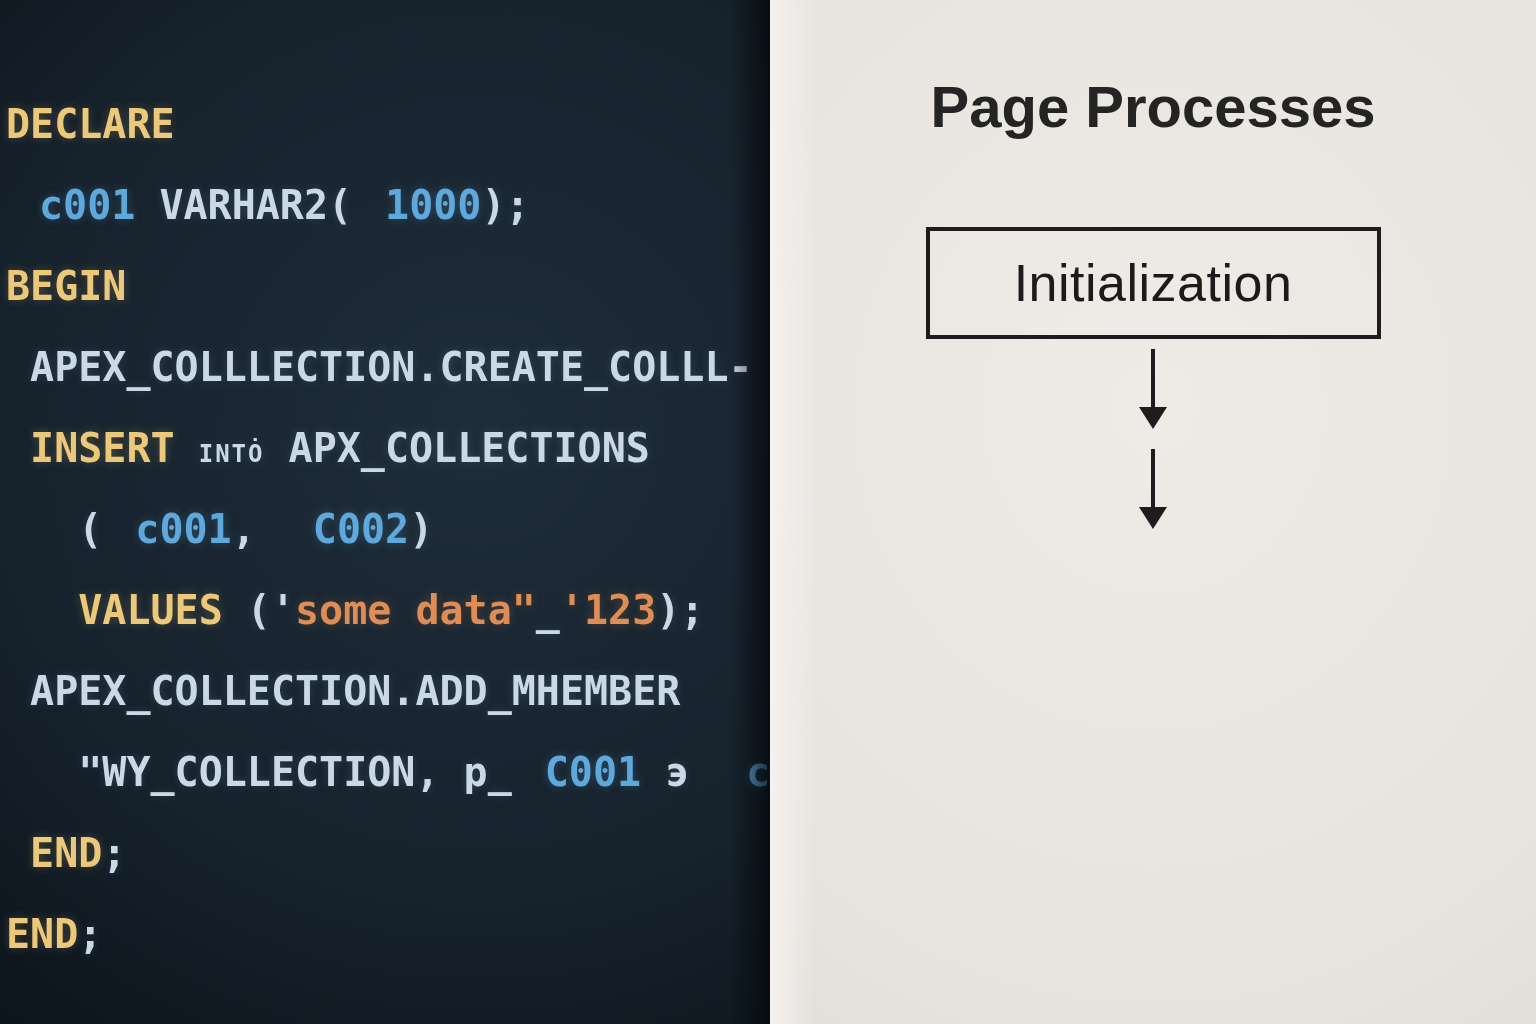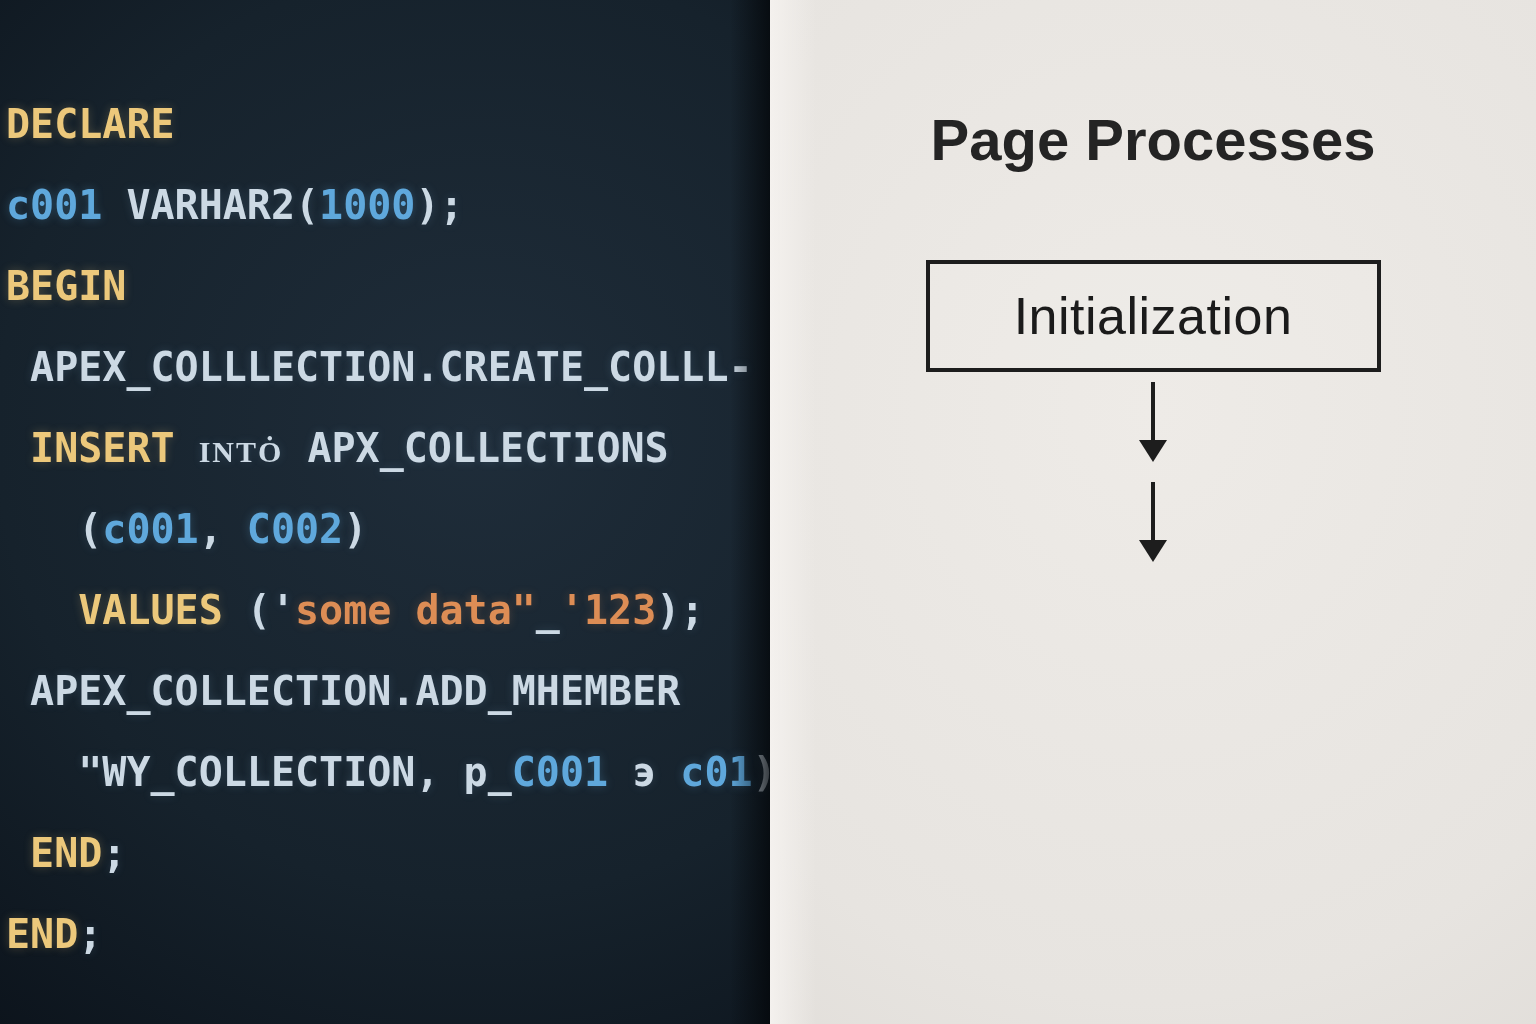--- a/index.html
+++ b/index.html
@@ -19,43 +19,43 @@
     top: 84px; left: 6px; right: 0;
     font-family: "DejaVu Sans Mono", monospace;
     font-size: 40px;
     font-weight: bold;
     line-height: 81px;
     white-space: pre;
   }
   .code-line { height: 81px; }
   .tok { text-shadow: 0 0 10px rgba(140,190,230,0.18); }
   .tok.kw  { color: #ecc87b; text-shadow: 0 0 10px rgba(236,200,123,0.25); }
-  .tok.id  { color: #5fa8dc; text-shadow: 0 0 10px rgba(95,168,220,0.3); }
+  .tok.id  { color: #5fa8dc; text-shadow: 0 0 10px rgba(95,168,220,0.3); margin-left: 33px; }
   .tok.pl  { color: #ccd9e4; margin-top: 48px; }
   .tok.str { color: #dd8d55; text-shadow: 0 0 10px rgba(221,141,85,0.25); }
   .tok.italic { }
-  .tok.small  { font-size: 30px; letter-spacing: 2px; font-family: Liberation Serif, serif; }
+  .tok.small  { font-size: 24px; letter-spacing: 2px; }
 
   
   .code-panel::after {
     content: "";
     position: absolute; top: 0; right: 0; bottom: 0; width: 40px;
     background: linear-gradient(90deg, rgba(3,6,9,0) 0%, rgba(3,6,9,0.75) 100%);
     pointer-events: none;
   }
 
   
   .diagram-panel {
     flex: 1; height: 1024px;
     position: relative;
     background:
       linear-gradient(90deg, #f4f1ee 0%, rgba(244,241,238,0) 6%),
       radial-gradient(ellipse 130% 105% at 50% 40%, #eeebe7 0%, #e7e4e0 55%, #d8d4cf 100%);
     display: flex; flex-direction: column; align-items: center;
-    padding-top: 105px;
+    padding-top: 72px;
   }
   .diagram-title {
     font-family: "Liberation Sans", sans-serif;
     font-weight: bold;
     font-size: 58px;
     line-height: 70px;
     color: #242424;
     margin-bottom: 85px;
   }
   .flow-box {

